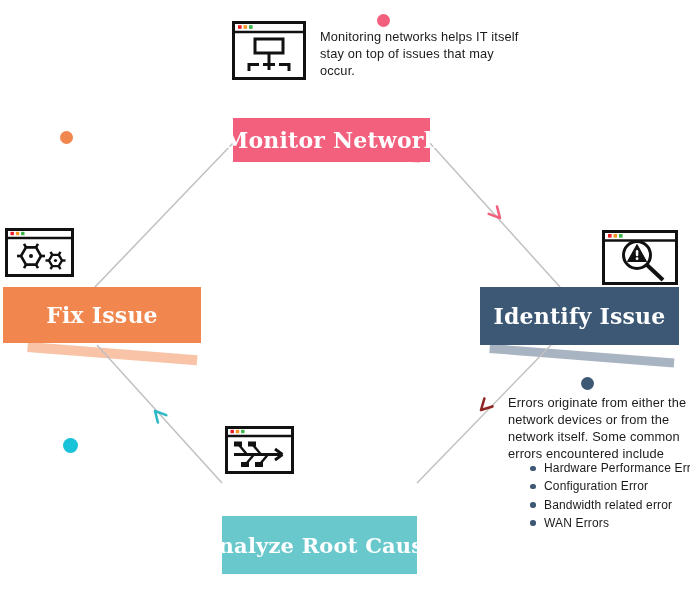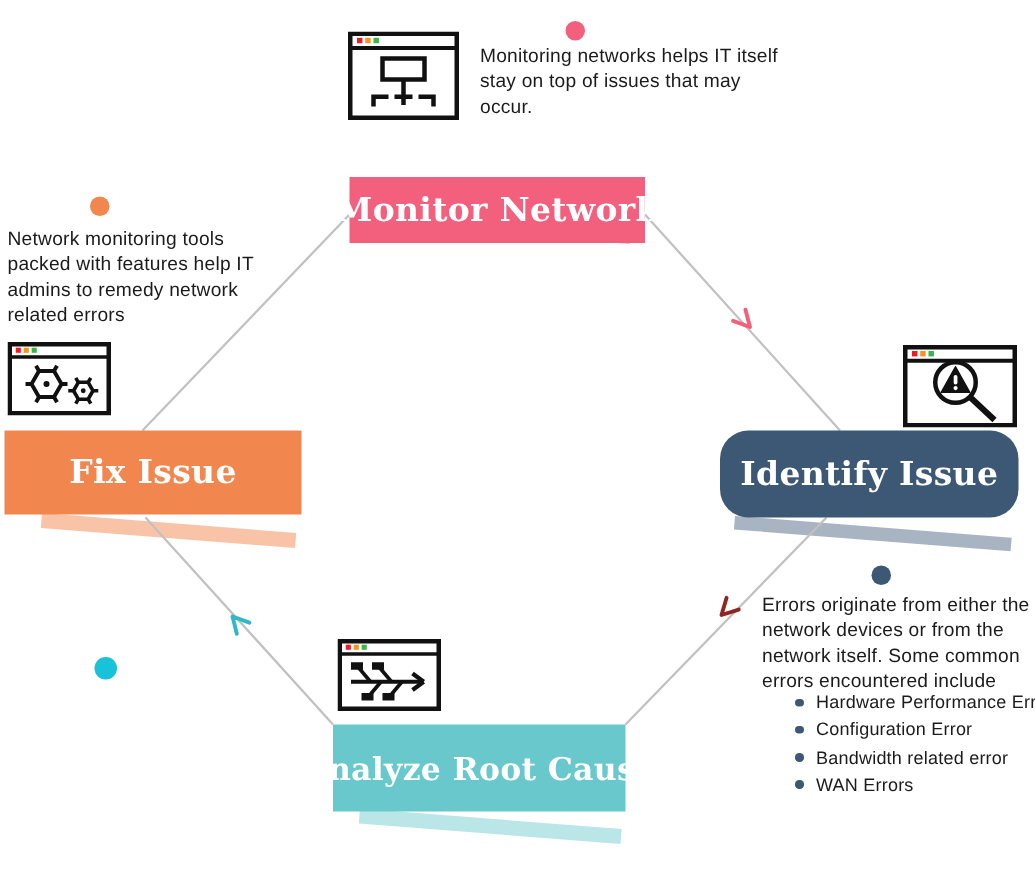--- a/index.html
+++ b/index.html
@@ -14,21 +14,21 @@
   .dot{position:absolute;border-radius:50%;z-index:2;}
   .desc{position:absolute;font-size:12.8px;line-height:1.32;color:#1b1b1b;letter-spacing:.15px;z-index:2;}
   .bullets{position:absolute;z-index:2;list-style:none;margin:0;padding:0;}
   .bullets li{position:relative;padding-left:14px;font-size:12px;color:#1b1b1b;
               line-height:18.3px;letter-spacing:.15px;white-space:nowrap;}
   .bullets li::before{content:"";position:absolute;left:0;top:6.5px;width:5.5px;height:5.5px;
               border-radius:50%;background:#3D5875;}
   
   .c-monitor{background:#F2607E;} .s-monitor{background:rgba(242,96,126,.52);}
   .c-identify{background:#3D5875;} .s-identify{background:rgba(61,88,117,.45);}
-  .c-analyze{background:#68C8CC;} .s-analyze{background:rgba(104,200,204,.45);}
+  .c-analyze{background:#68C8CC;margin-top:33px;} .s-analyze{background:rgba(104,200,204,.45);}
   .c-fix{background:#F1874E;} .s-fix{background:rgba(241,135,78,.5);}
 </style>
 </head>
 <body>
 
 <div class="canvas">
 
   <svg class="connectors" width="690" height="590" viewBox="0 0 690 590">
     <line x1="95" y1="287" x2="233" y2="143" stroke="#C1C1C1" stroke-width="1.5"></line>
     <line x1="430" y1="143" x2="560" y2="287" stroke="#C1C1C1" stroke-width="1.5"></line>
@@ -67,21 +67,21 @@
     <rect x="11.5" y="4" width="3.6" height="3.6" fill="#F7941D"></rect>
     <rect x="17" y="4" width="3.6" height="3.6" fill="#39B54A"></rect>
     <circle cx="35" cy="25" r="13.5" fill="#fff" stroke="#111" stroke-width="3"></circle>
     <line x1="45" y1="35" x2="61" y2="50" stroke="#111" stroke-width="4"></line>
     <path d="M35 14.5 L44.5 31.5 L25.5 31.5 Z" fill="#111" stroke="#111" stroke-width="1" stroke-linejoin="round"></path>
     <rect x="33.8" y="20" width="2.5" height="6.3" rx="1.2" fill="#fff"></rect>
     <circle cx="35.05" cy="28.7" r="1.4" fill="#fff"></circle>
   </svg>
 
   <div class="shadow s-identify" style="left:490px;top:344px;width:185px;height:9px;"></div>
-  <div class="banner c-identify" style="left:480px;top:287px;width:199px;height:58px;border-radius:19px;">
+  <div class="banner c-identify" style="left:480px;top:287px;width:199px;height:58px;">
     <span class="title">Identify Issue</span>
   </div>
 
   <div class="dot" style="left:581px;top:377px;width:13px;height:13px;background:#3D5875;"></div>
   <p class="desc" style="left:508px;top:395px;width:190px;margin:0;">Errors originate from either the network devices or from the network itself. Some common errors encountered include</p>
   <ul class="bullets" style="left:530px;top:459px;">
     <li>Hardware Performance Error</li>
     <li>Configuration Error</li>
     <li>Bandwidth related error</li>
     <li>WAN Errors</li>
@@ -136,15 +136,14 @@
     <line x1="53.75" y1="26.87" x2="55.5" y2="23.9" stroke="#111" stroke-width="2.4"></line>
     <circle cx="50.5" cy="32.5" r="1.6" fill="#111"></circle>
   </svg>
 
   <div class="shadow s-fix" style="left:28px;top:342px;width:170px;height:10px;"></div>
   <div class="banner c-fix" style="left:3px;top:287px;width:198px;height:56px;">
     <span class="title">Fix Issue</span>
   </div>
 
   <div class="dot" style="left:60px;top:131px;width:13px;height:13px;background:#F1874E;"></div>
-  <p class="desc" style="left:5px;top:151px;width:182px;margin:0;">Network monitoring tools packed with features help IT admins to remedy network related errors</p>
 
 </div>
 
 </body></html>

